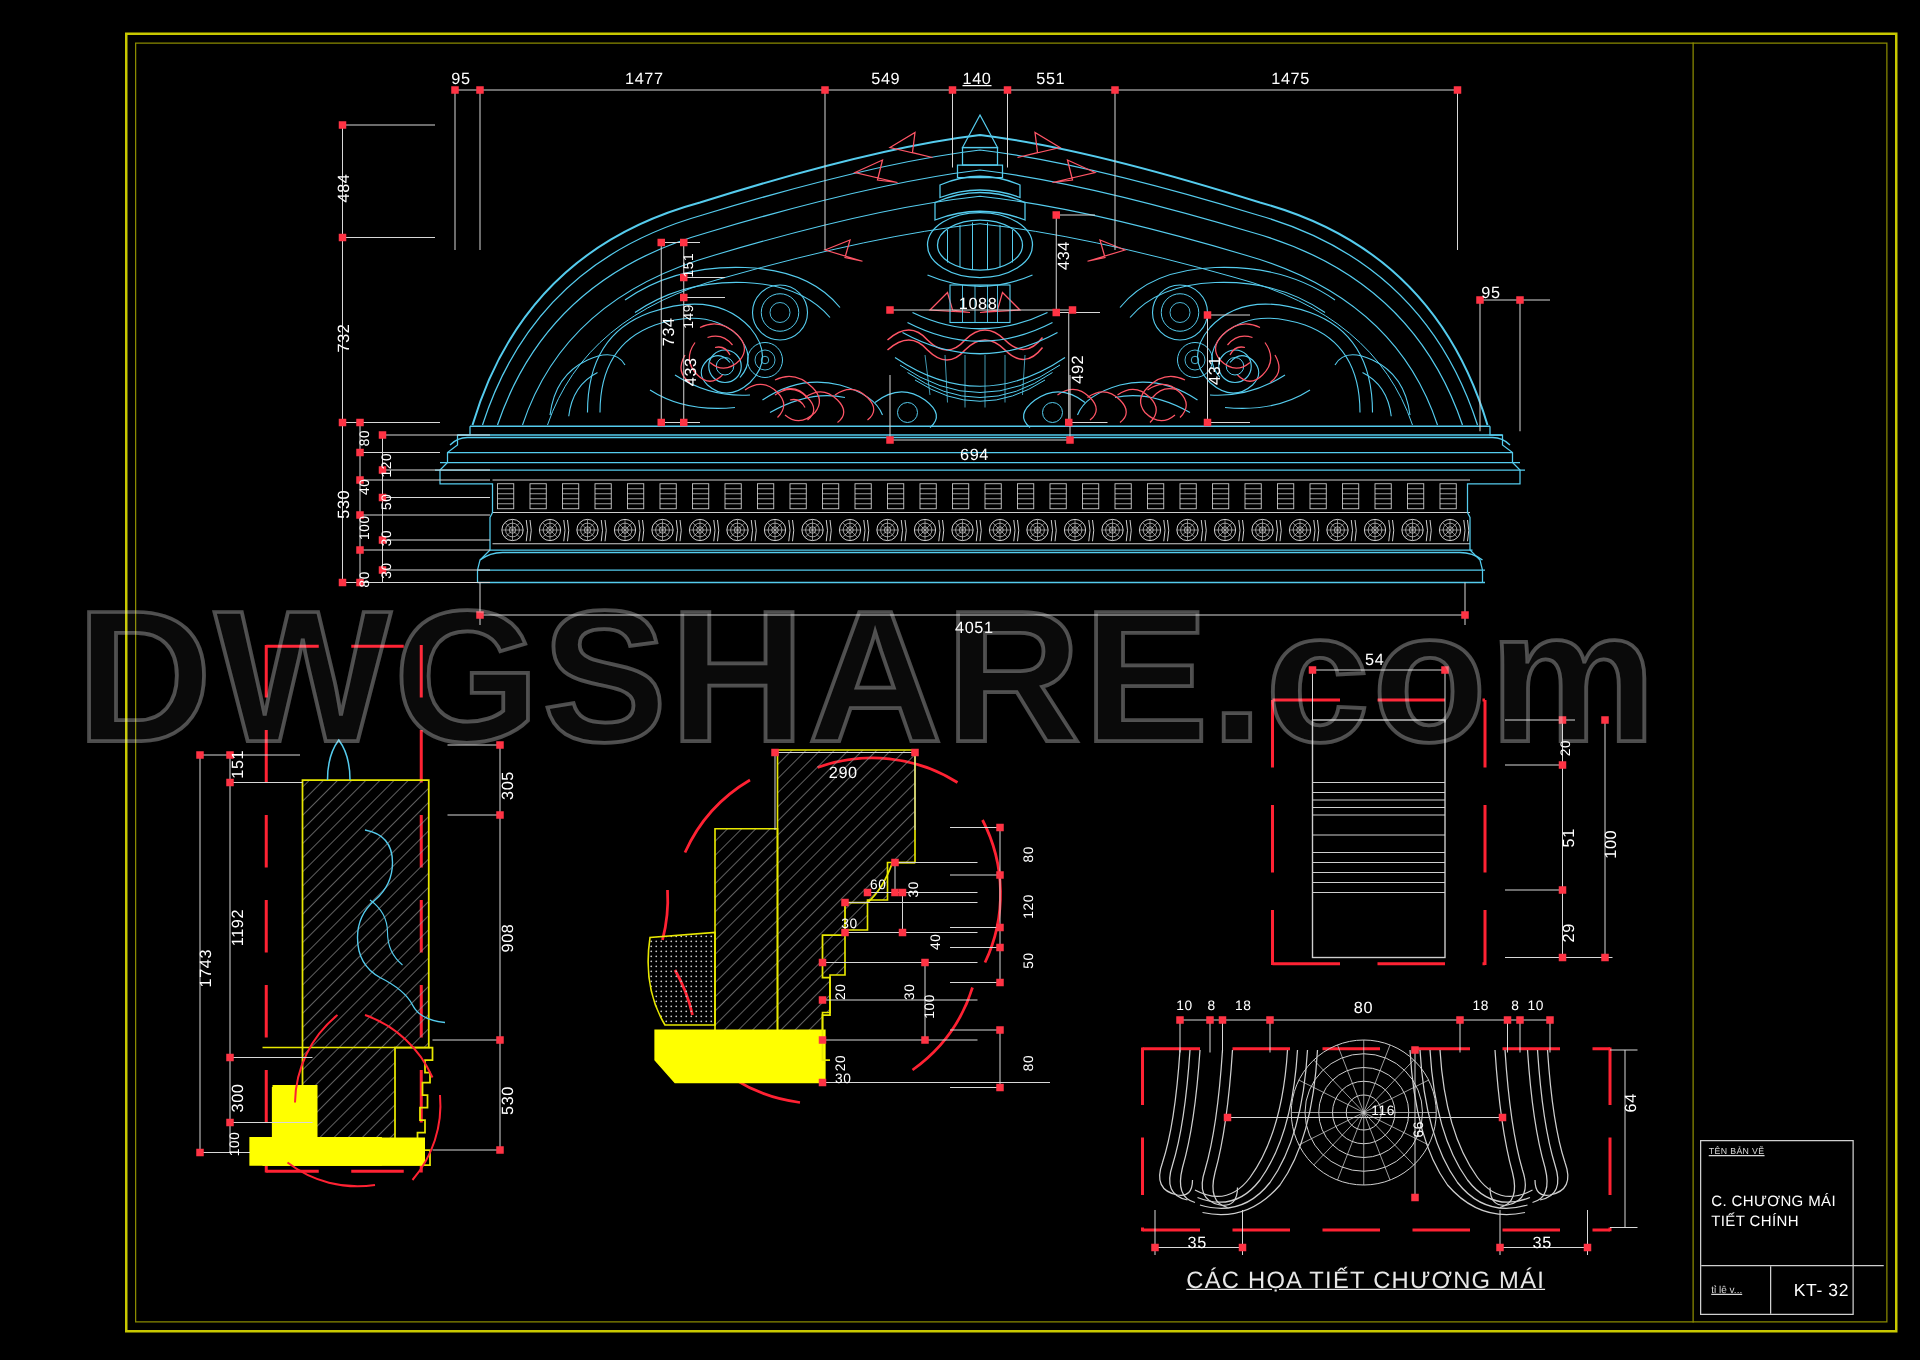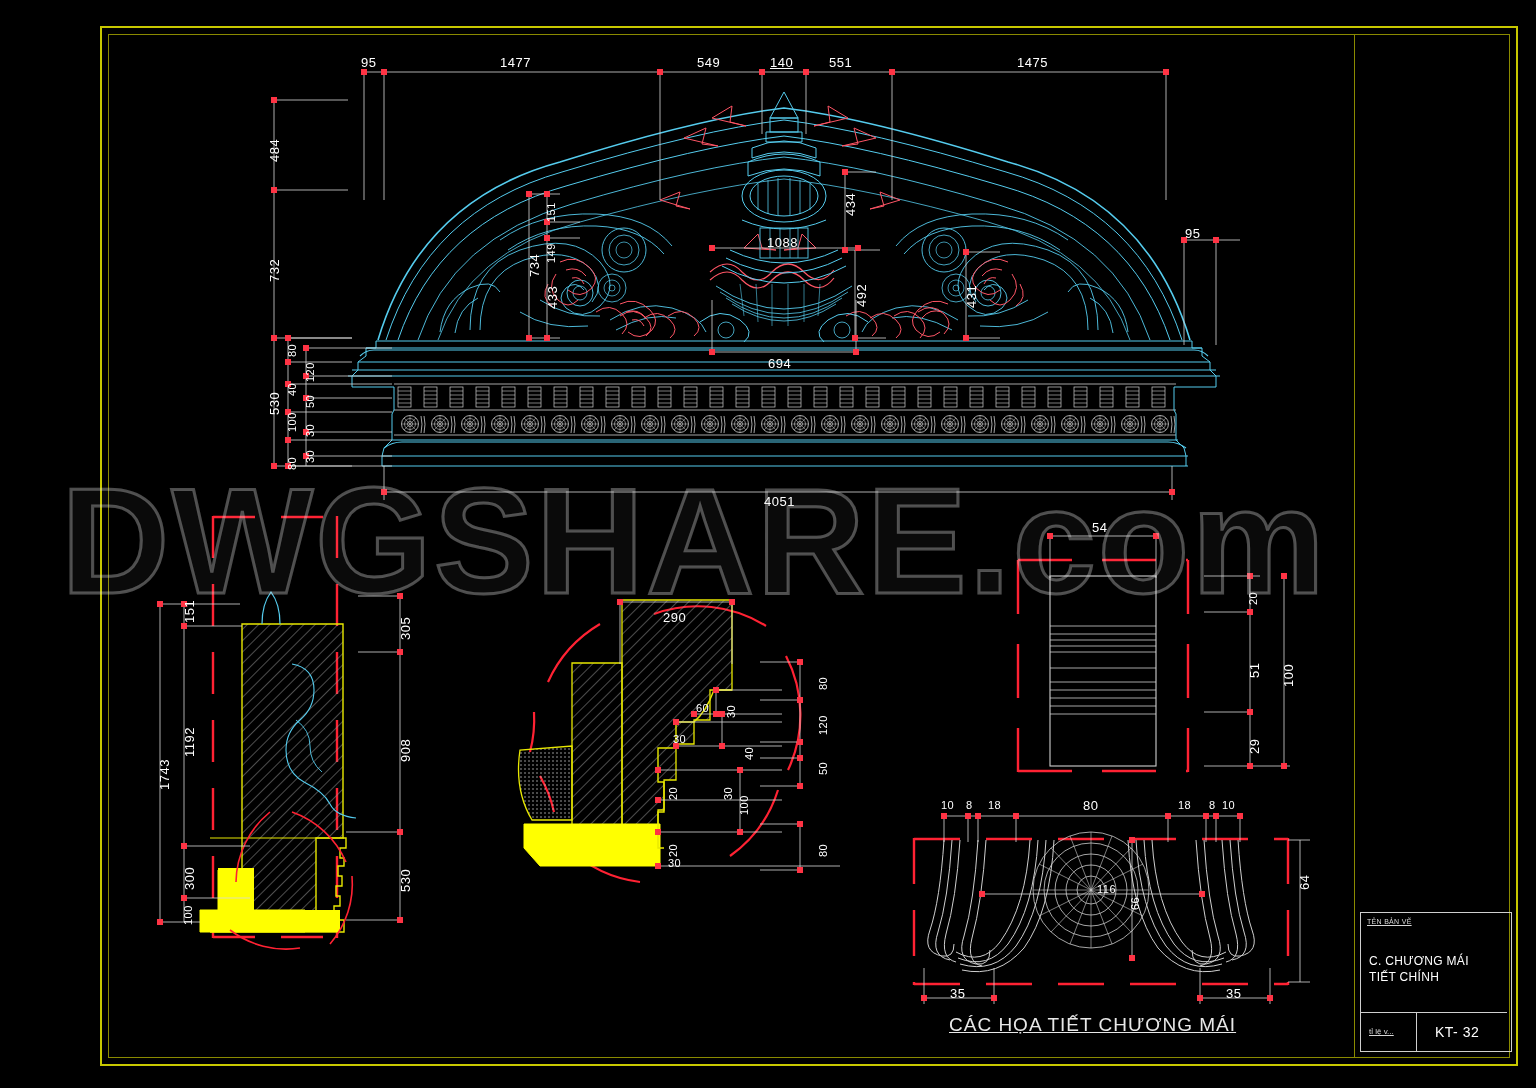--- a/index.html
+++ b/index.html
@@ -83,21 +83,21 @@
     font-family: "Liberation Sans", sans-serif;
     font-size: 19px;
     letter-spacing: 1px;
     white-space: nowrap;
     z-index: 6;
   }
   
   #titleblock {
     position: absolute;
     left: 1360px; top: 912px;
-    width: 152px; height: 140px;
+    width: 123px; height: 140px;
     border: 1px solid #cfcfcf;
     z-index: 7;
   }
   #tb-name-cell {
     position: absolute;
     left: 0; top: 0;
     width: 146px; height: 100px;
     border-bottom: 1px solid #cfcfcf;
   }
   #tb-label {

